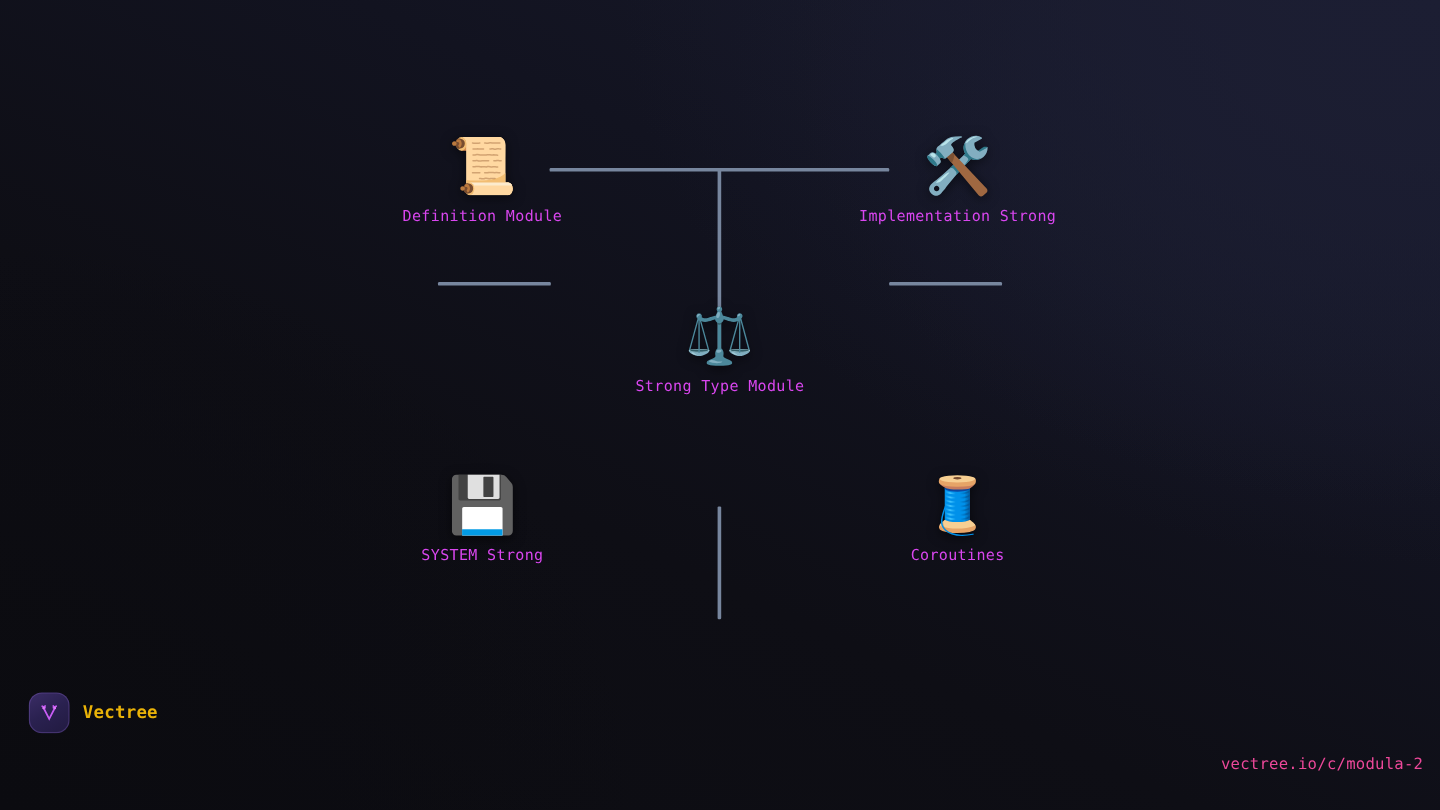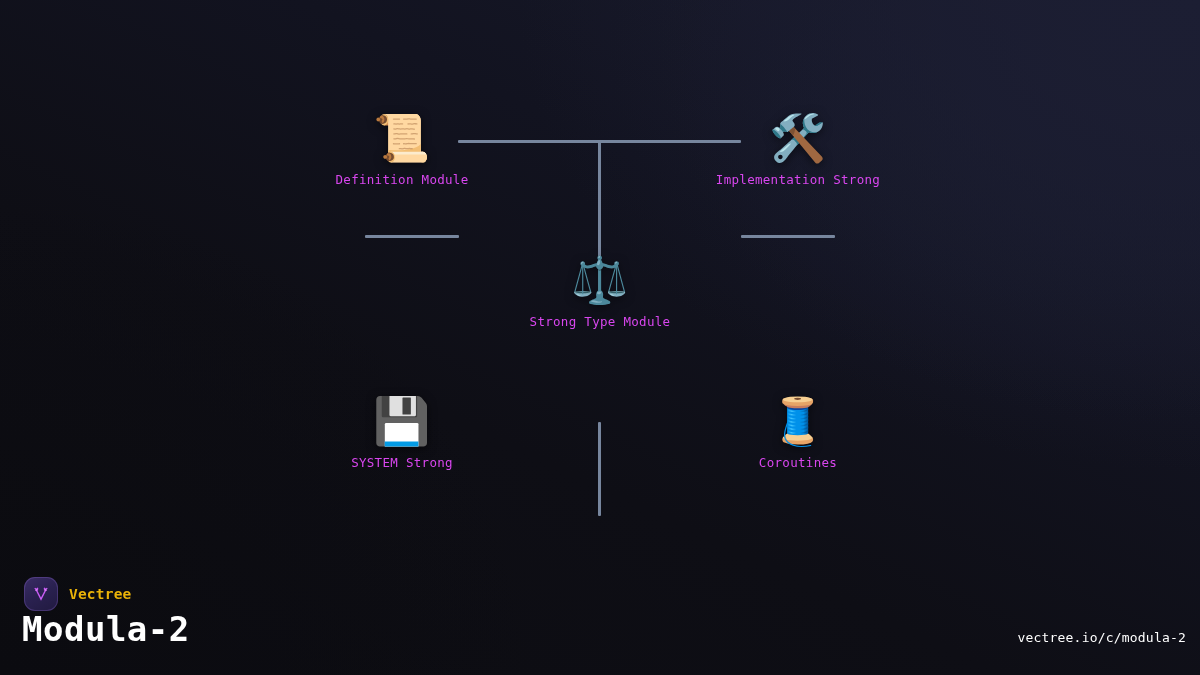--- a/index.html
+++ b/index.html
@@ -64,21 +64,21 @@
     font-size:14.5px; font-weight:bold; color:#eab308; letter-spacing:.2px;
   }
   #page-title {
     position:absolute; left:22px; top:50px;
     font-family: "DejaVu Sans Mono", "Liberation Mono", monospace;
     font-size:34px; font-weight:bold; color:#ffffff; letter-spacing:.5px;
   }
   #site-url {
     position:absolute; right:14px; bottom:30px;
     font-family: "DejaVu Sans Mono", "Liberation Mono", monospace;
-    font-size:13px; color:#ffffff; letter-spacing:.2px;
+    font-size:13px; color:#ec4899; letter-spacing:.2px;
   }
 </style>
 </head>
 <body>
 
 <div id="bg-gradient"></div>
 
 <div id="graph">
   <div id="edges-layer">
       <div class="edge" style="left: 458px; top: 140px; background: rgb(119, 134, 158); width: 283px; height: 3px;"></div>
@@ -125,16 +125,15 @@
         </g>
         <g fill="#e07df7">
           <circle cx="6.4" cy="7.2" r="1.25"></circle>
           <circle cx="17.6" cy="7.2" r="1.25"></circle>
         </g>
       </svg>
     </div>
     <span id="brand-name">Vectree</span>
   </div>
 
-  <div id="page-title">Modula-2</div>
 
   <div id="site-url">vectree.io/c/modula-2</div>
 </div>
 
 </body></html>

